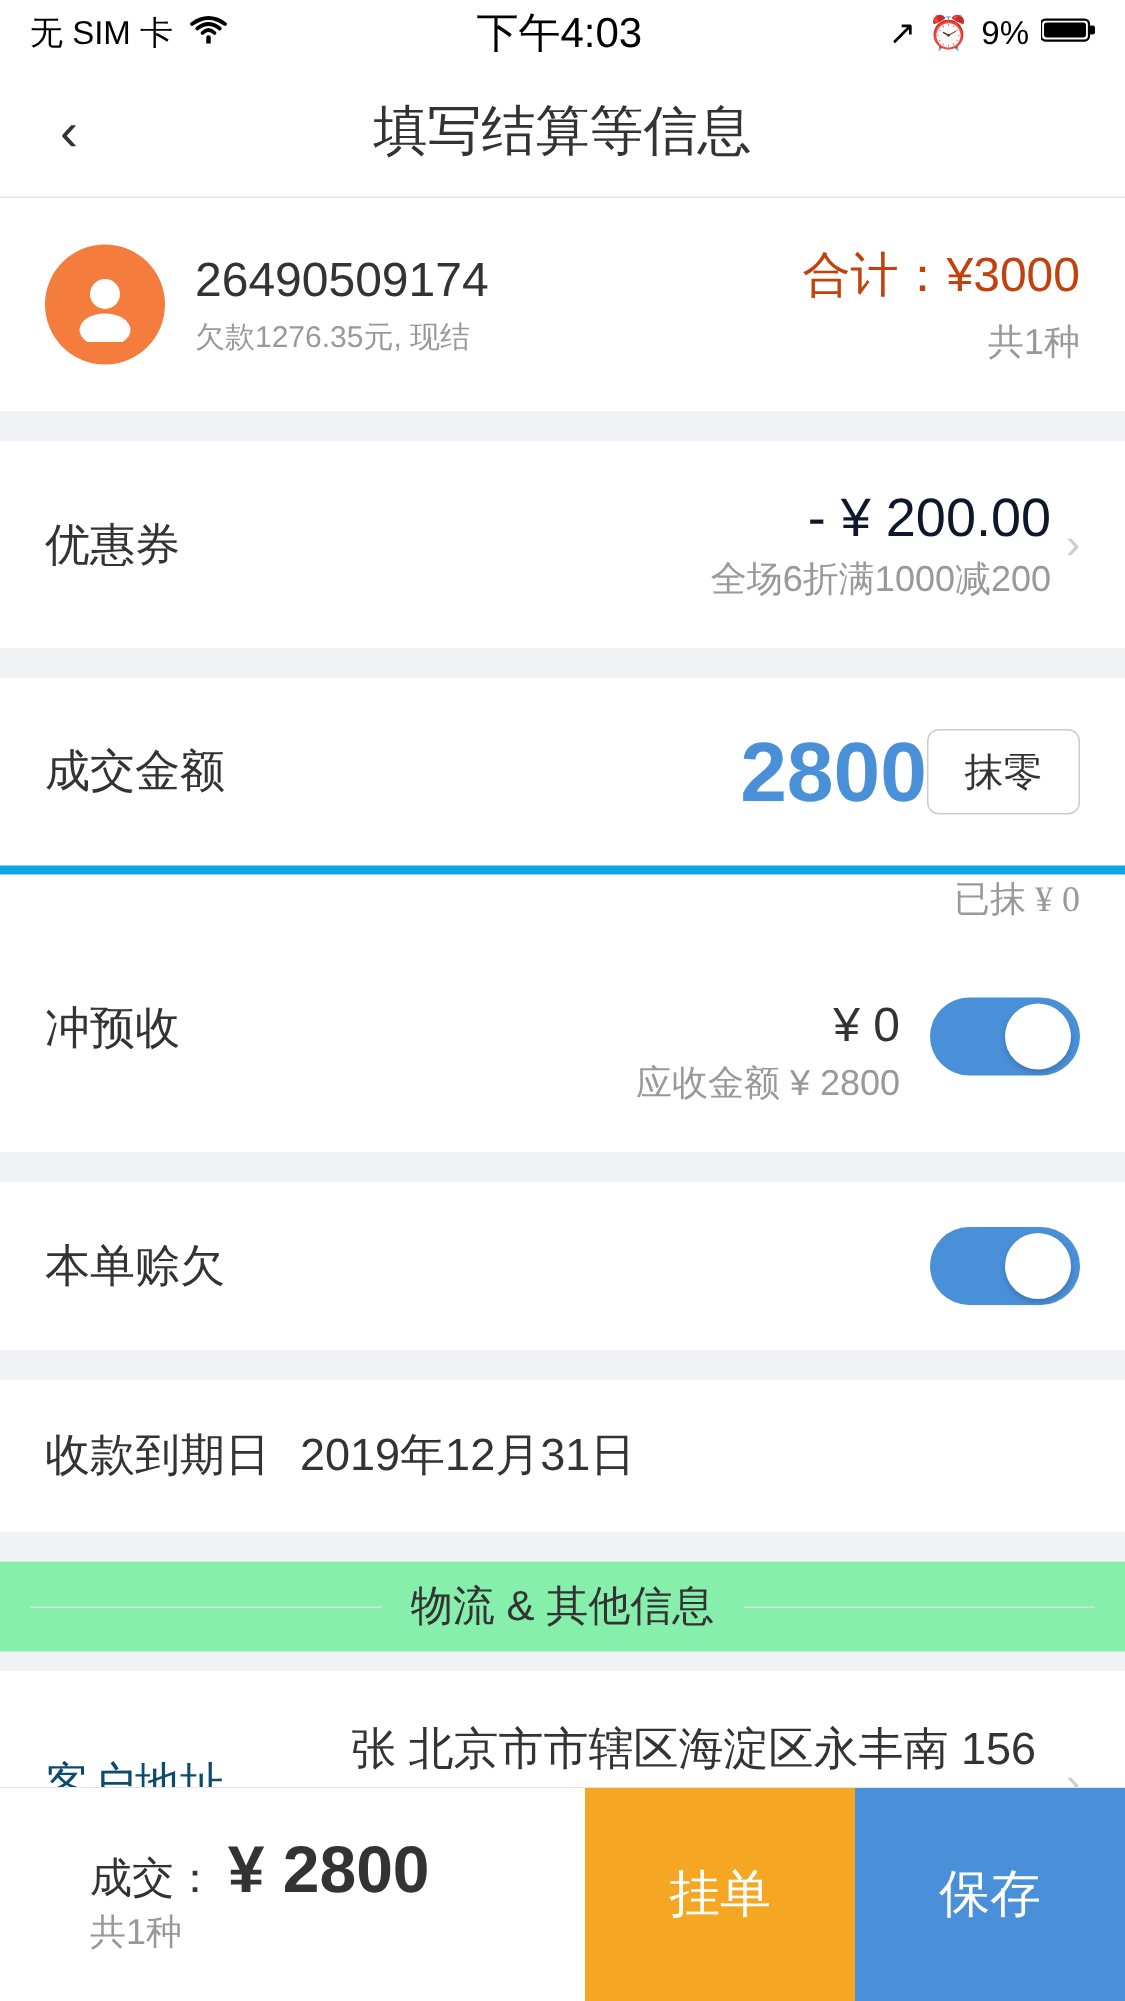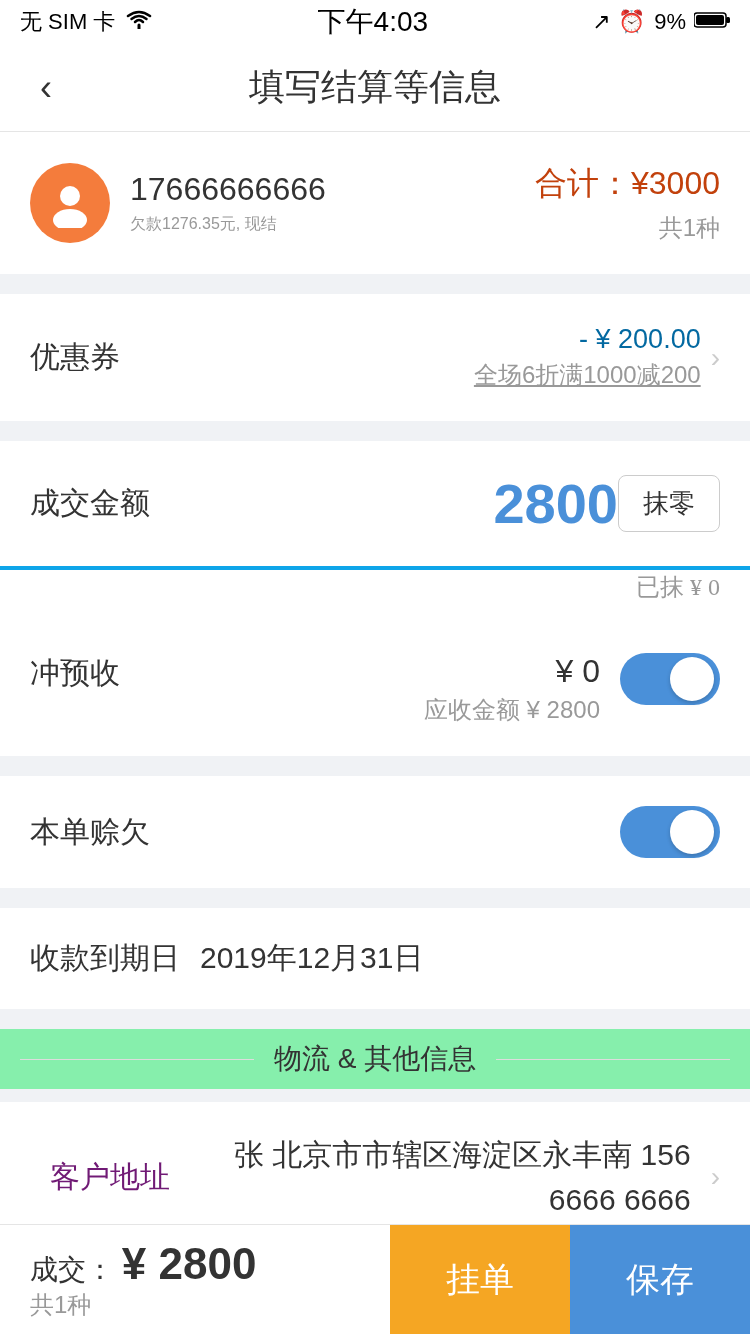--- a/index.html
+++ b/index.html
@@ -71,21 +71,21 @@
       border-radius: 50%;
       background: #f47c3c;
       display: flex;
       align-items: center;
       justify-content: center;
       margin-right: 20px;
       flex-shrink: 0;
     }
     .customer-info { flex: 1; }
     .customer-phone { font-size: 32px; font-weight: 500; color: #333; }
-    .customer-debt { font-size: 16px; color: #999; margin-top: 6px; }
+    .customer-debt { font-size: 20px; color: #999; margin-top: 6px; }
     .customer-total { text-align: right; }
     .total-amount { font-size: 32px; color: #c2410c; }
     .total-count { font-size: 24px; color: #999; margin-top: 6px; }
 
     
     .section {
       background: #fff;
       margin-bottom: 20px;
     }
     .section-row {
@@ -97,35 +97,35 @@
     }
     .section-row:last-child { border-bottom: none; }
     .row-label {
       font-size: 30px;
       color: #333;
       min-width: 120px;
     }
     .row-value { flex: 1; text-align: right; }
 
     
-    .coupon-discount { font-size: 27px; color: #0369a1; font-weight: 500; }
-    .coupon-desc { font-size: 24px; color: #999; margin-top: 4px; text-decoration: underline; }
+    .coupon-discount { font-size: 36px; color: #0f172a; font-weight: 500; }
+    .coupon-desc { font-size: 24px; color: #999; margin-top: 4px; }
     .chevron-right { color: #ccc; font-size: 28px; margin-left: 10px; }
 
     
     .amount-section {
       background: #fff;
       margin-bottom: 20px;
       padding: 0;
     }
     .amount-row {
       display: flex;
       align-items: center;
       padding: 30px;
-      border-bottom: 4px solid #0ea5e9;
+      border-bottom: 6px solid #0ea5e9;
     }
     .amount-label { font-size: 30px; color: #333; min-width: 160px; }
     .amount-right { flex: 1; display: flex; align-items: center; justify-content: flex-end; }
     .amount-number {
       font-size: 56px;
       color: #4a90d9;
       font-weight: 600;
     }
     .round-btn {
       border: 1px solid #ccc;
@@ -212,34 +212,35 @@
     .address-section {
       background: #fff;
       margin-bottom: 20px;
     }
     .address-row {
       display: flex;
       align-items: center;
       padding: 30px;
       min-height: 100px;
     }
-    .address-label { font-size: 30px; color: #701a75; min-width: 140px; text-align: right; }
+    .address-label { font-size: 30px; color: #0c4a6e; min-width: 140px; }
     .address-value { flex: 1; font-size: 30px; color: #333; text-align: right; padding-right: 10px; line-height: 1.5; }
 
     
     .bottom-bar {
       position: fixed;
       bottom: 0;
       left: 0;
       width: 750px;
-      height: 110px;
+      height: 143px;
       background: #fff;
       display: flex;
       align-items: center;
       border-top: 1px solid #e5e5e5;
+      padding-left: 30px;
     }
     .bottom-info {
       flex: 1;
       padding: 0 30px;
     }
     .bottom-total-count { font-size: 24px; color: #999; }
     .bottom-actions { display: flex; height: 100%; }
     .btn-pending {
       width: 180px;
       background: #f5a623;
@@ -301,21 +302,21 @@
 <div class="content">
 
   <div class="customer-card">
     <div class="avatar">
       <svg width="50" height="50" viewBox="0 0 50 50">
         <circle cx="25" cy="18" r="10" fill="#fff"></circle>
         <ellipse cx="25" cy="42" rx="17" ry="11" fill="#fff"></ellipse>
       </svg>
     </div>
     <div class="customer-info">
-      <div class="customer-phone">17666666666</div>
+      <div class="customer-phone">26490509174</div>
       <div class="customer-debt">欠款1276.35元, 现结</div>
     </div>
     <div class="customer-total">
       <div class="total-amount">合计：¥3000</div>
       <div class="total-count">共1种</div>
     </div>
   </div>
 
   <div class="section">
     <div class="section-row">

